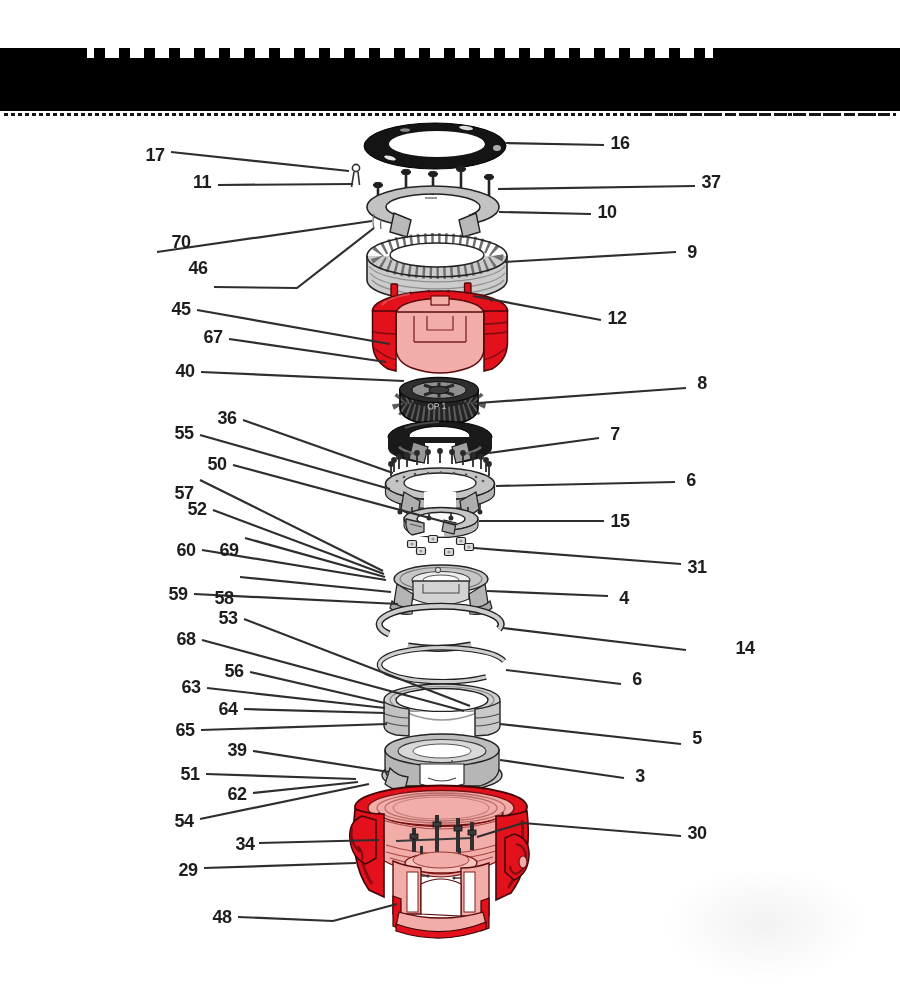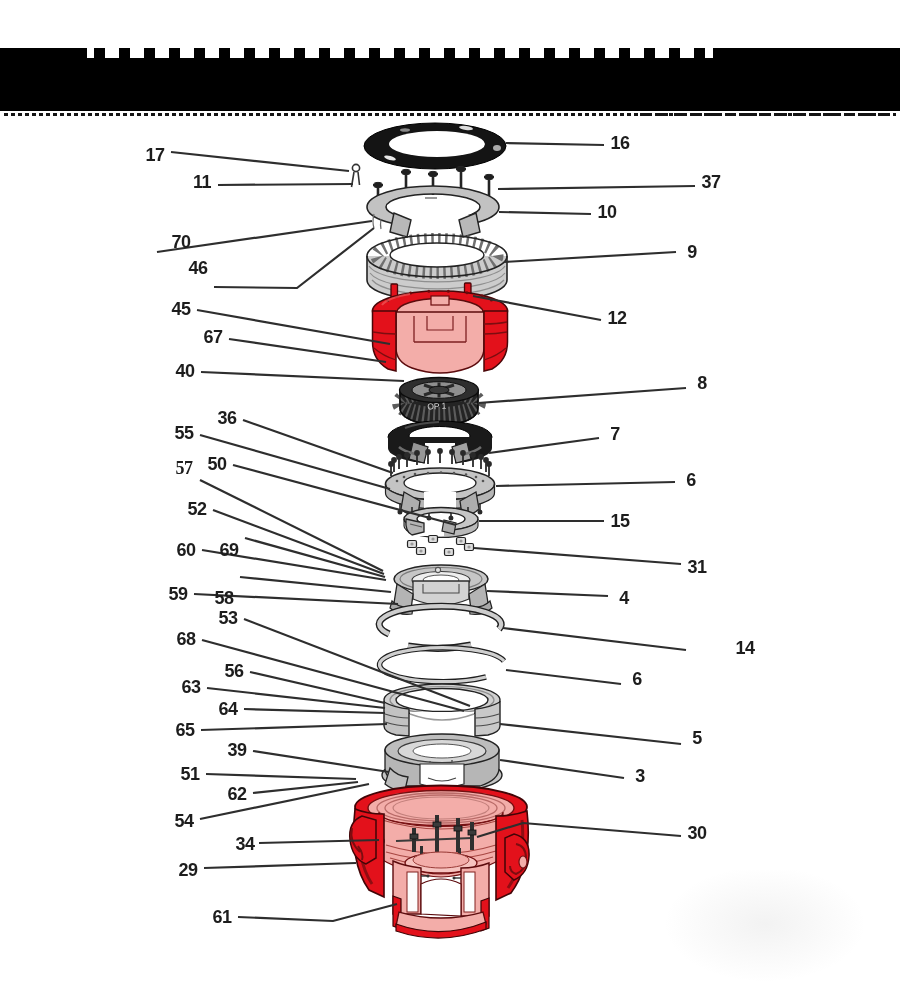--- a/index.html
+++ b/index.html
@@ -391,39 +391,39 @@
       <div class="callout" style="left: 155px; top: 155px;">17</div>
       <div class="callout" style="left: 202px; top: 182px;">11</div>
       <div class="callout" style="left: 141px; top: 242px; margin-left: 40px;">70</div>
       <div class="callout" style="left: 198px; top: 268px;">46</div>
       <div class="callout" style="left: 181px; top: 309px;">45</div>
       <div class="callout" style="left: 213px; top: 337px;">67</div>
       <div class="callout" style="left: 185px; top: 371px;">40</div>
       <div class="callout" style="left: 227px; top: 418px;">36</div>
       <div class="callout" style="left: 184px; top: 433px;">55</div>
       <div class="callout" style="left: 217px; top: 464px;">50</div>
-      <div class="callout" style="left: 184px; top: 468px; font-family: Liberation Serif, serif;">57</div>
+      <div class="callout" style="left: 184px; top: 493px;">57</div>
       <div class="callout" style="left: 197px; top: 509px;">52</div>
       <div class="callout" style="left: 229px; top: 538px; margin-top: 12px;">69</div>
       <div class="callout" style="left: 186px; top: 550px;">60</div>
       <div class="callout" style="left: 224px; top: 576px; margin-top: 22px;">58</div>
       <div class="callout" style="left: 178px; top: 594px;">59</div>
       <div class="callout" style="left: 228px; top: 618px;">53</div>
       <div class="callout" style="left: 186px; top: 639px;">68</div>
       <div class="callout" style="left: 234px; top: 671px;">56</div>
       <div class="callout" style="left: 191px; top: 687px;">63</div>
       <div class="callout" style="left: 228px; top: 709px;">64</div>
       <div class="callout" style="left: 185px; top: 730px;">65</div>
       <div class="callout" style="left: 237px; top: 750px;">39</div>
       <div class="callout" style="left: 190px; top: 774px;">51</div>
       <div class="callout" style="left: 237px; top: 794px;">62</div>
       <div class="callout" style="left: 184px; top: 821px;">54</div>
       <div class="callout" style="left: 245px; top: 844px;">34</div>
       <div class="callout" style="left: 188px; top: 870px;">29</div>
-      <div class="callout" style="left: 222px; top: 917px;">61</div>
+      <div class="callout" style="left: 222px; top: 917px;">48</div>
       <div class="callout" style="left: 620px; top: 143px;">16</div>
       <div class="callout" style="left: 711px; top: 182px;">37</div>
       <div class="callout" style="left: 607px; top: 212px;">10</div>
       <div class="callout" style="left: 692px; top: 252px;">9</div>
       <div class="callout" style="left: 617px; top: 318px;">12</div>
       <div class="callout" style="left: 702px; top: 383px;">8</div>
       <div class="callout" style="left: 615px; top: 434px;">7</div>
       <div class="callout" style="left: 691px; top: 480px;">6</div>
       <div class="callout" style="left: 620px; top: 521px;">15</div>
       <div class="callout" style="left: 697px; top: 567px;">31</div>

